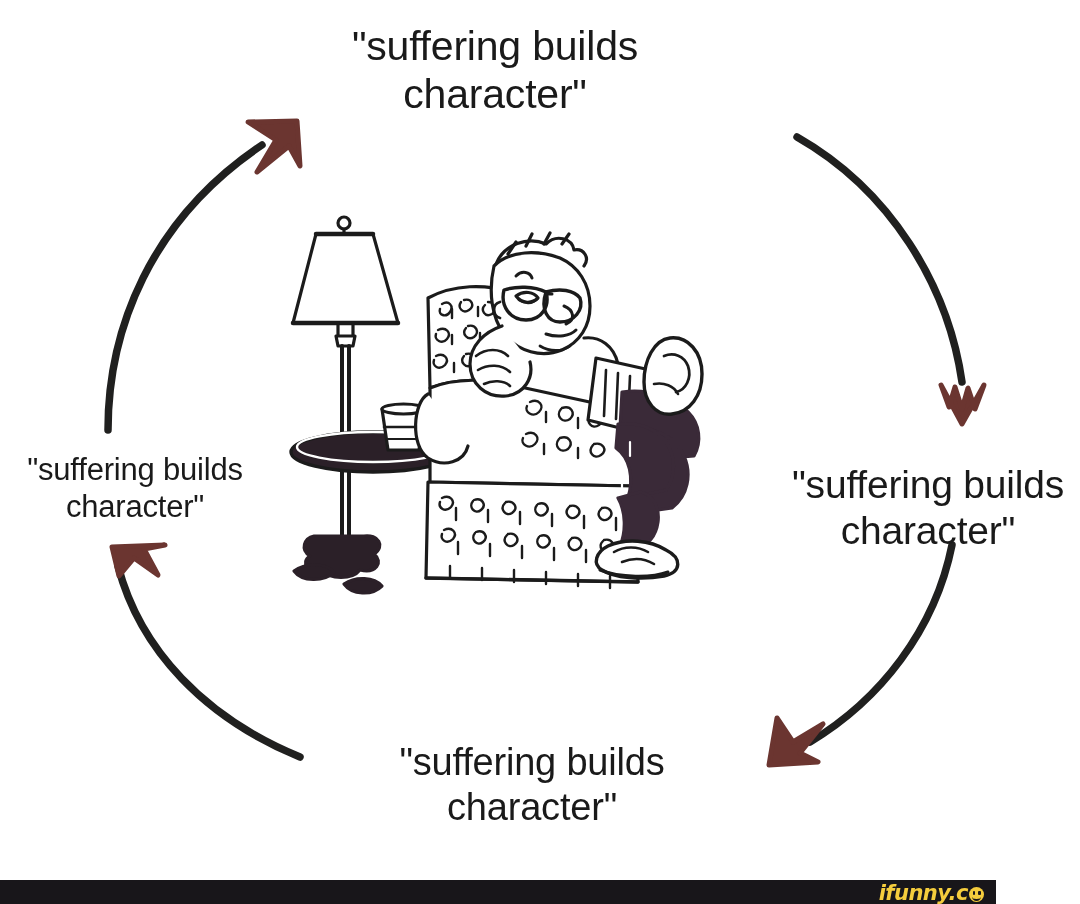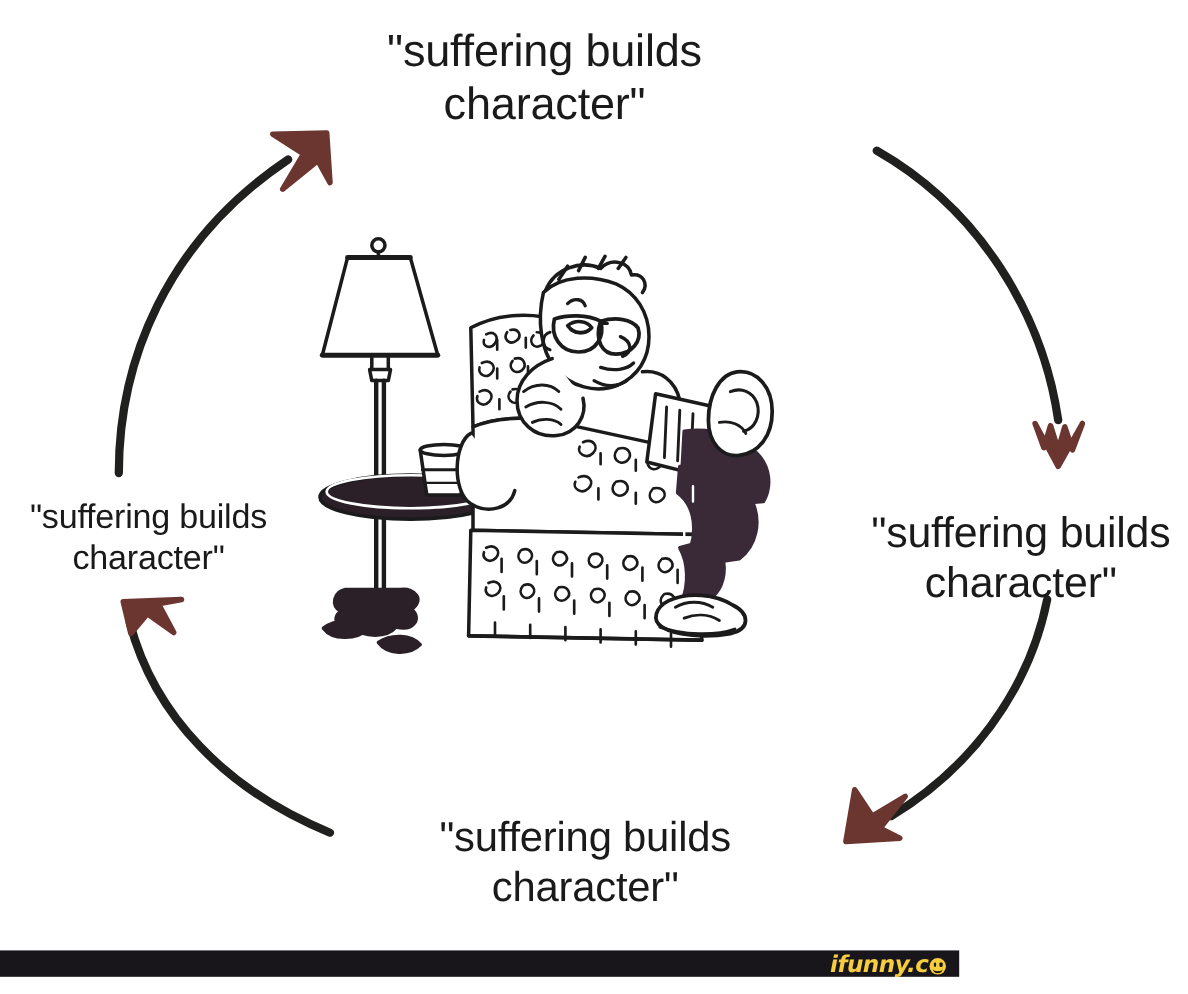--- a/index.html
+++ b/index.html
@@ -62,22 +62,22 @@
   #cartoon-svg {
     position: absolute;
     left: 278px;
     top: 206px;
     width: 432px;
     height: 390px;
   }
   #watermark-bar {
     position: absolute;
     left: 0;
-    bottom: 16px;
-    width: 872px;
+    bottom: 0;
+    width: 996px;
     height: 24px;
     background: #18161a;
   }
   #watermark-text {
     position: absolute;
     right: 12px;
     bottom: -1px;
     color: #f5cd3d;
     font-size: 21px;
     font-weight: bold;

